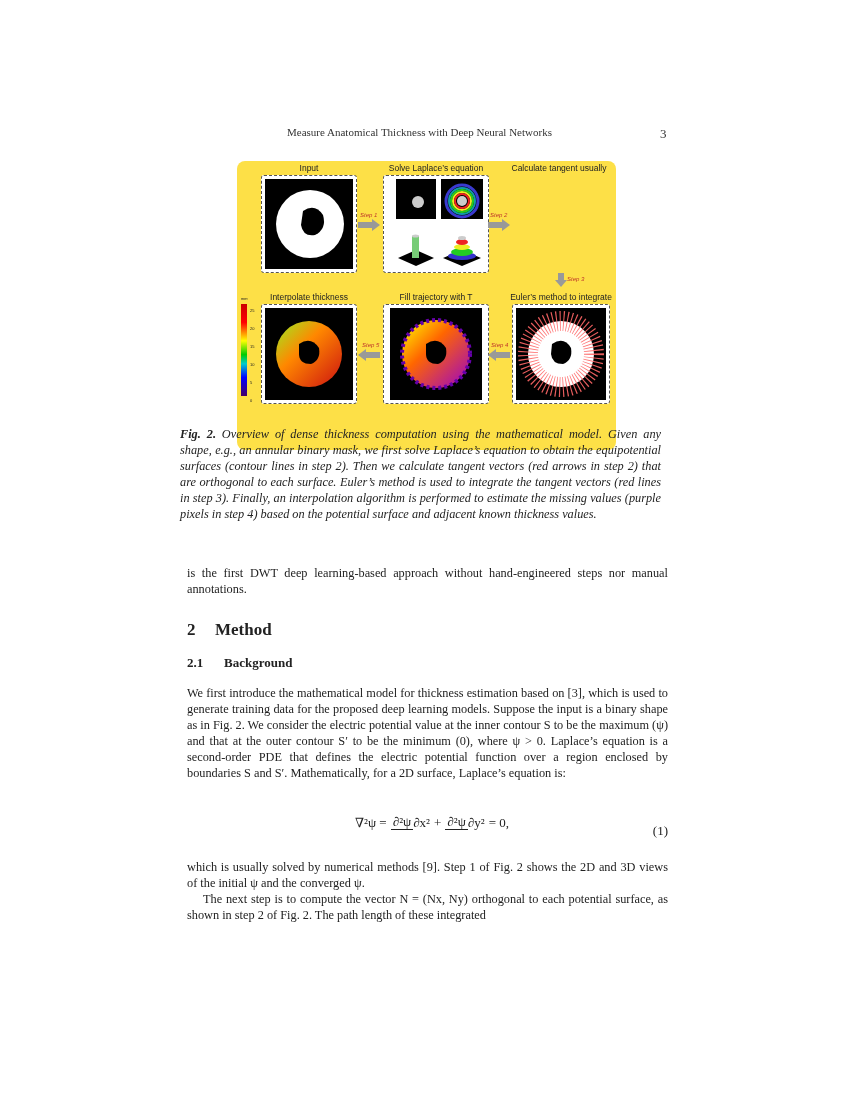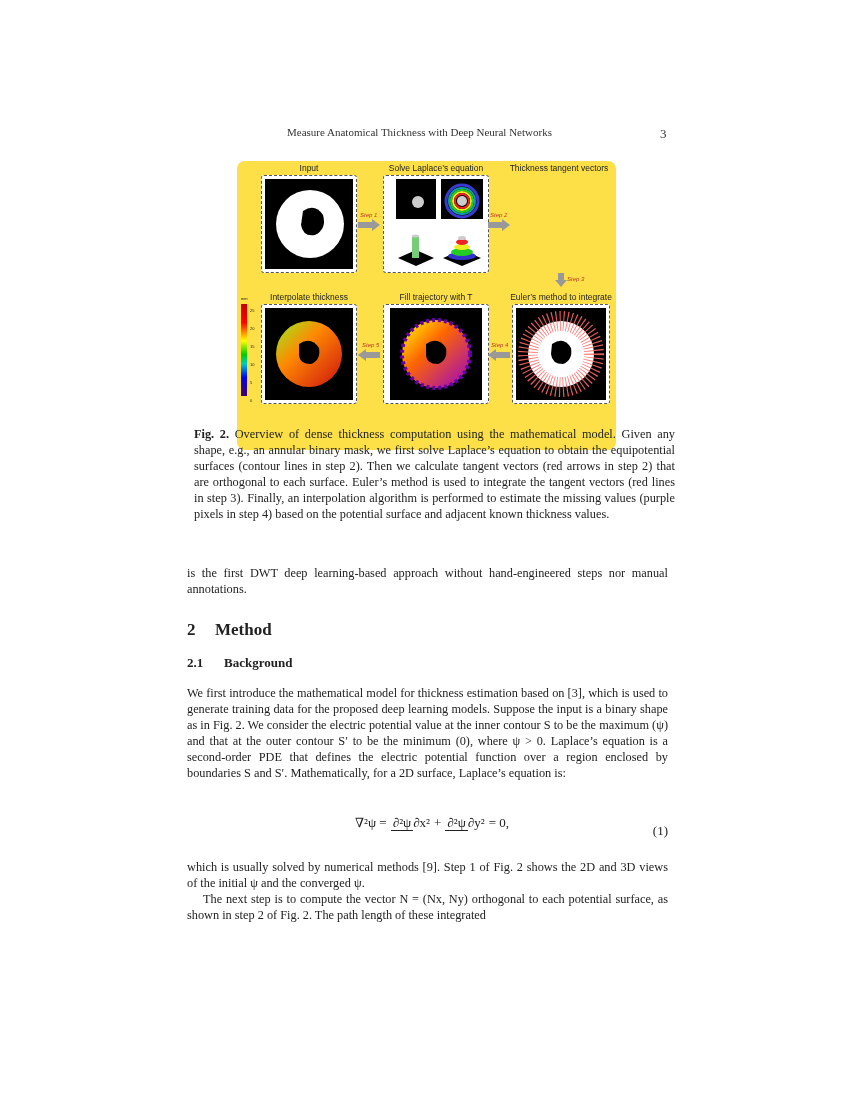--- a/index.html
+++ b/index.html
@@ -12,46 +12,46 @@
   .figure { left: 237px; top: 161px; width: 379px; height: 289px; background: #fde047;
             border-radius: 8px; }
   .panel-title { position: absolute; font-family: "Liberation Sans", "DejaVu Sans", sans-serif;
                  font-size: 8.5px; color: #222; text-align: center; white-space: nowrap; }
   .panel { position: absolute; border: 1px dashed #555; background: #fff; border-radius: 3px; }
   .black { position: absolute; background: #000; }
   .step { position: absolute; font-family: "Liberation Sans", "DejaVu Sans", sans-serif;
           font-size: 6px; font-style: italic; color: #c0392b; }
   .gray-arrow { position: absolute; }
 
-  .caption { left: 194px; top: 426px; width: 481px; font-size: 12.3px; line-height: 16.1px;
-             text-align: justify; }
+  .caption { left: 180px; top: 426px; width: 481px; font-size: 12.3px; line-height: 16.1px;
+             text-align: justify; font-style: italic; }
   .caption b { font-weight: bold; }
   .para { left: 187px; width: 481px; font-size: 12.3px; line-height: 16.1px; text-align: justify; }
   .h2 { left: 187px; top: 620px; font-size: 17px; font-weight: bold; }
   .h2 .num { display: inline-block; width: 28px; }
   .h3 { left: 187px; top: 655px; font-size: 13px; font-weight: bold; }
   .h3 .num { display: inline-block; width: 37px; }
   .equation { left: 187px; top: 813px; width: 481px; height: 36px; font-size: 13px; }
-  .eq-body { position: absolute; left: 168px; top: 2px; display: flex; align-items: center; gap: 4px; }
+  .eq-body { position: absolute; left: 168px; top: 2px; display: flex; align-items: flex-start; gap: 4px; }
   .frac { display: inline-flex; flex-direction: row; align-items: center; line-height: 14px; }
   .frac .n { border-bottom: 1px solid #222; padding: 0 2px; }
   .eq-num { position: absolute; right: 0; top: 10px; }
   .indent { text-indent: 16px; }
 </style>
 </head>
 <body>
 
 <div class="abs running-head">Measure Anatomical Thickness with Deep Neural Networks</div>
 <div class="abs page-num">3</div>
 
 <div class="abs figure">
 
   <div class="panel-title" style="left:24px; top:2px; width:96px;">Input</div>
   <div class="panel-title" style="left:146px; top:2px; width:106px;">Solve Laplace’s equation</div>
-  <div class="panel-title" style="left:272px; top:2px; width:100px;">Thickness tangent vectors</div>
+  <div class="panel-title" style="left:272px; top:2px; width:100px;">Calculate tangent usually</div>
 
   <div class="panel" style="left:24px; top:14px; width:94px; height:96px;">
     <div class="black" style="left:3px; top:3px; width:88px; height:90px;">
       <svg width="88" height="90">
         <circle cx="45" cy="45" r="34" fill="#fff"></circle>
         <path d="M38 32 Q50 24 58 36 Q62 50 50 56 Q38 58 36 46 Z" fill="#000"></path>
       </svg>
     </div>
   </div>
 

